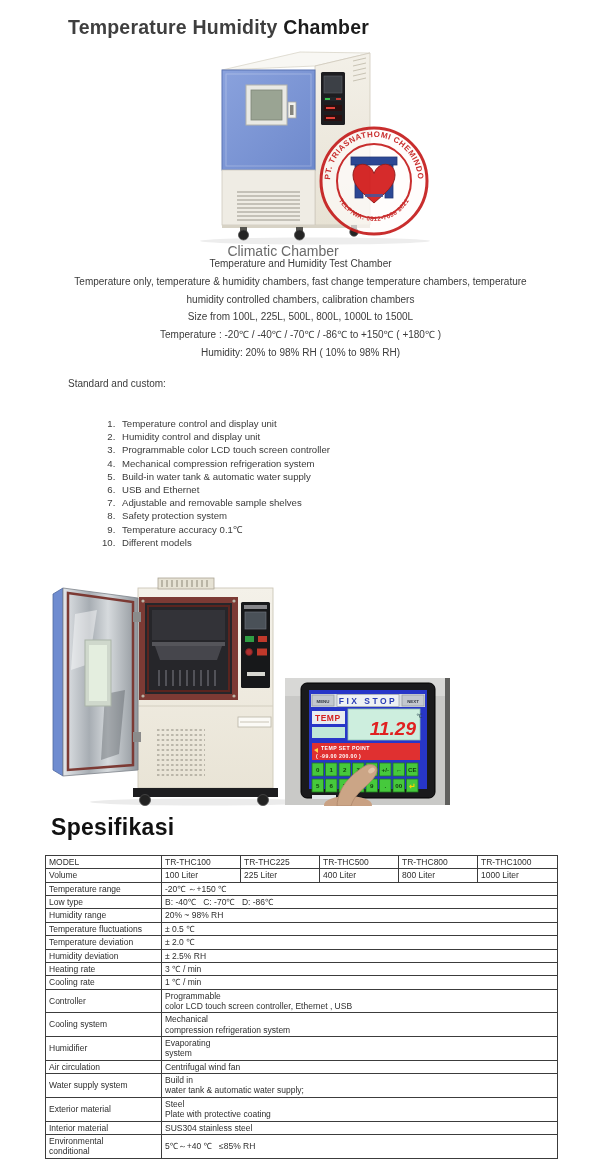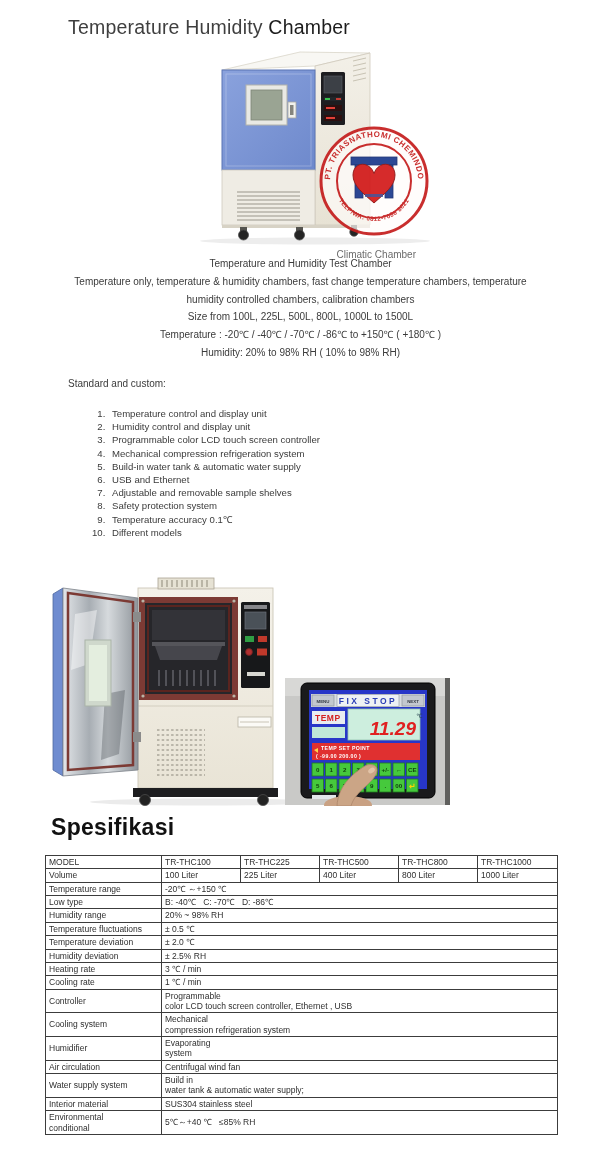--- a/index.html
+++ b/index.html
@@ -1,24 +1,24 @@
 <!DOCTYPE html>
 <html><head>
 <meta charset="utf-8">
 <style>
   html,body{margin:0;padding:0;background:#ffffff;}
   .page{position:relative;width:600px;height:1163px;background:#fff;overflow:hidden;
         font-family:"Liberation Sans", sans-serif;color:#3b3b3b;}
   .abs{position:absolute;}
-  .title{left:68px;top:16px;font-size:19.5px;font-weight:normal;letter-spacing:.2px;}
+  .title{left:68px;top:16px;font-size:19.5px;font-weight:bold;letter-spacing:.2px;}
   .title .t1{color:#3f3f3f;} .title .t2{color:#1c1c1c;}
-  .caption{left:150px;top:249px;width:266px;text-align:right;font-size:10px;color:#6b6b6b;}
+  .caption{left:150px;top:243px;width:266px;text-align:center;font-size:14px;color:#6b6b6b;}
   .desc{left:68px;top:255px;width:465px;font-size:10px;line-height:17.8px;color:#3b3b3b;text-align:center;}
   .feat-head{left:68px;top:378px;font-size:10px;color:#3b3b3b;}
-  ol.features{left:84px;top:401px;margin:6px;padding:0 0 0 18px;font-size:9.6px;line-height:13.2px;color:#3b3b3b;}
+  ol.features{left:84px;top:401px;margin:16px;padding:0 0 0 18px;font-size:9.6px;line-height:13.2px;color:#3b3b3b;}
   ol.features li{padding-left:4px;}
   .spec-head{left:51px;top:814px;font-size:23px;font-weight:bold;color:#111;letter-spacing:.3px;text-align:center;}
   table.spec{left:45px;top:855px;border-collapse:collapse;width:512px;table-layout:fixed;}
   table.spec td{border:1px solid #3c3c3c;font-size:8.5px;color:#2e2e2e;padding:1px 3px;line-height:1.22;vertical-align:middle;}
   td.lbl{text-align:left;white-space:pre-line;}
   td.val{text-align:left;white-space:pre-wrap;}
   svg{display:block;}
   svg text{font-family:"Liberation Sans", sans-serif;}
 </style>
 </head>
@@ -404,20 +404,25 @@
         <tr>
           <td class="lbl">Air circulation</td>
           <td class="val" colspan="5">Centrifugal wind fan</td>
         </tr>
         <tr>
           <td class="lbl">Water supply system</td>
           <td class="val" colspan="5">Build in
 water tank &amp; automatic water supply;</td>
         </tr>
         <tr>
+          <td class="lbl">Exterior material</td>
+          <td class="val" colspan="5">Steel
+Plate with protective coating</td>
+        </tr>
+        <tr>
           <td class="lbl">Interior material</td>
           <td class="val" colspan="5">SUS304 stainless steel</td>
         </tr>
         <tr>
           <td class="lbl">Environmental
 conditional</td>
           <td class="val" colspan="5">5℃～+40 ℃   ≤85% RH</td>
         </tr>
       </tbody>
   </table>

